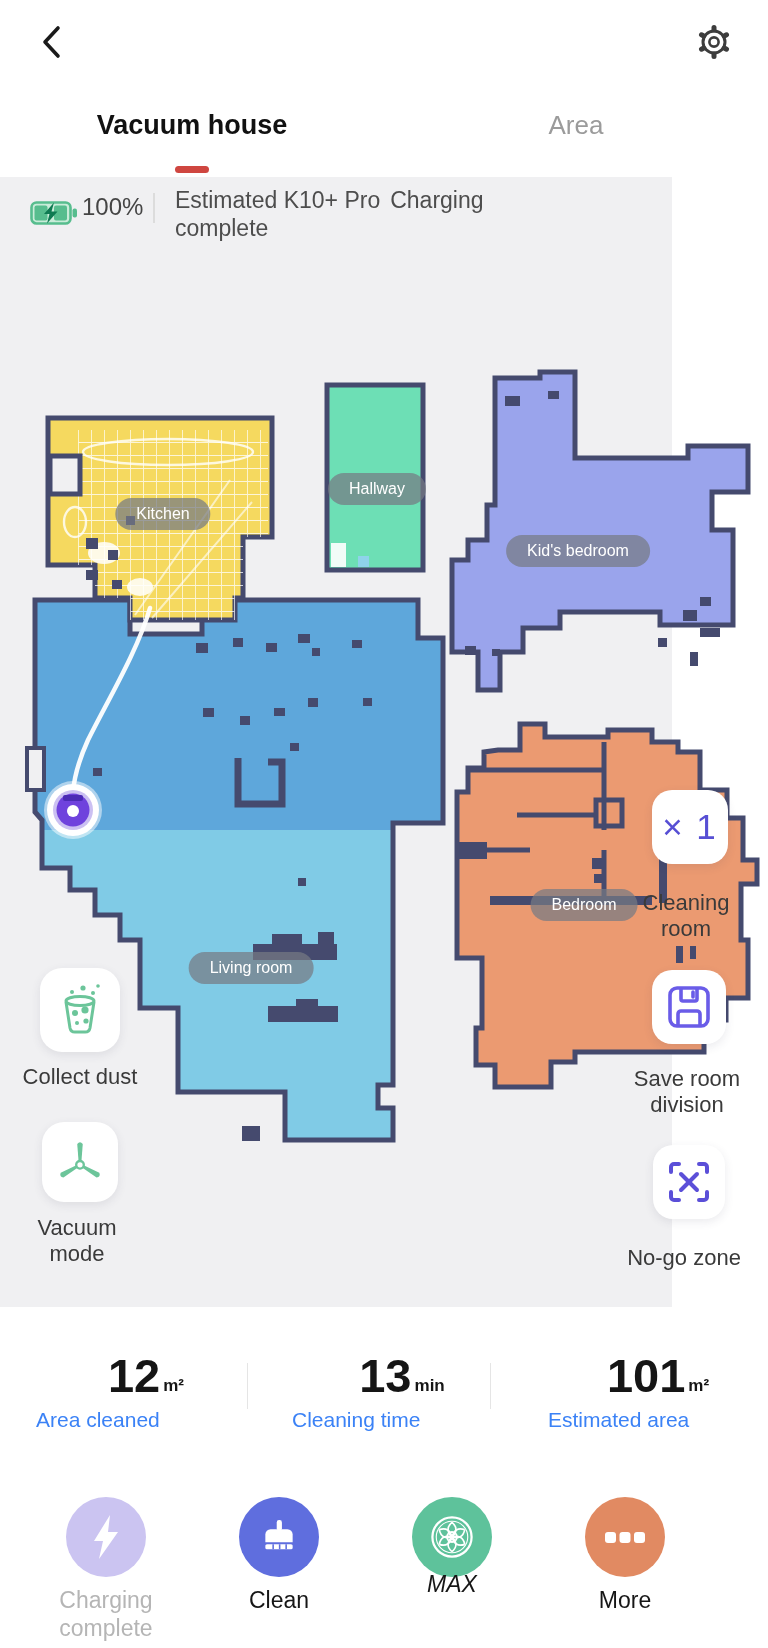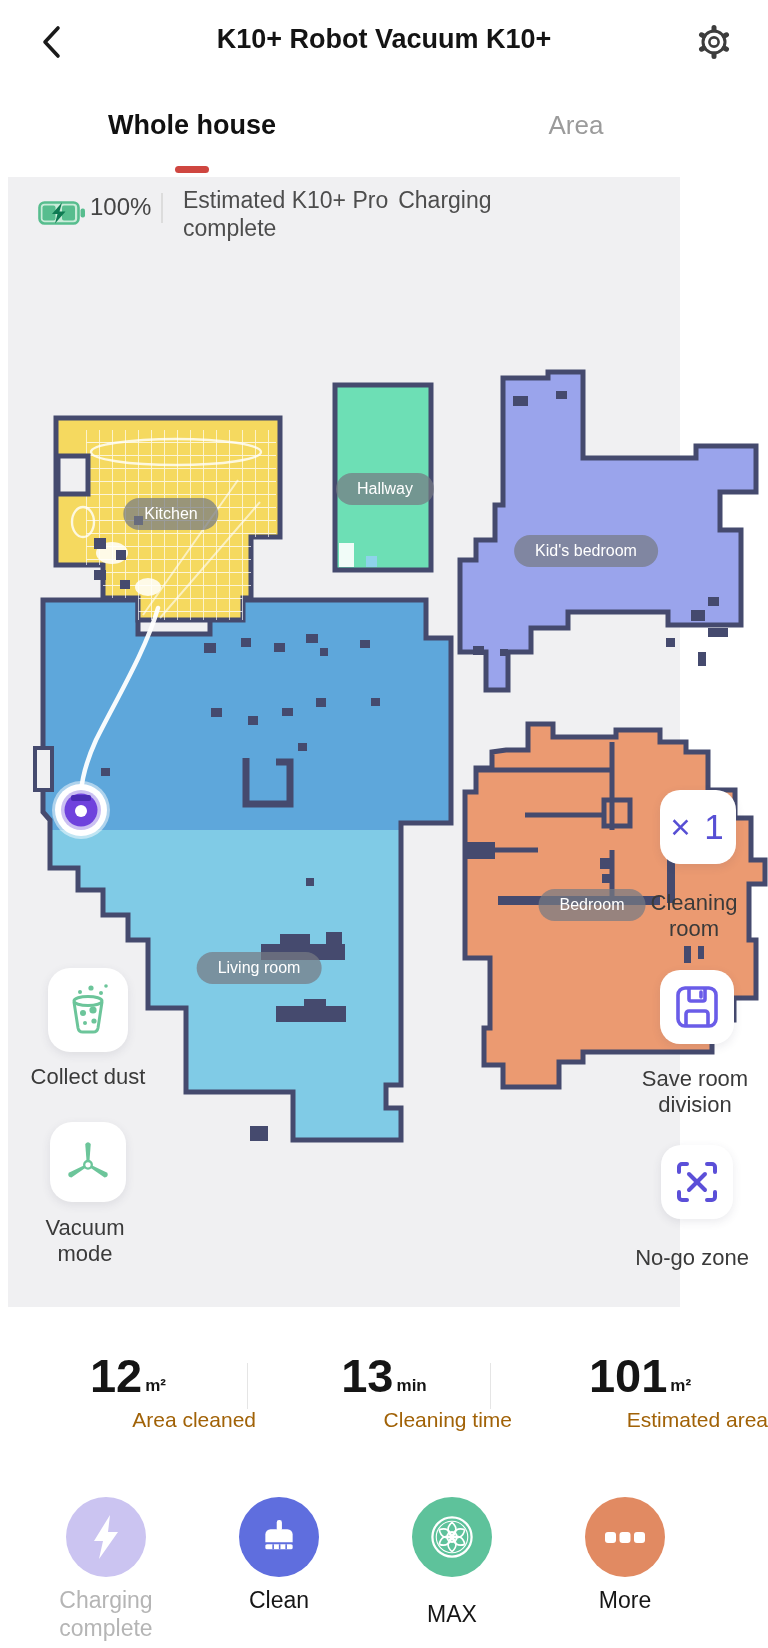--- a/index.html
+++ b/index.html
@@ -12,21 +12,21 @@
   .title{position:absolute;left:0;right:0;top:24px;text-align:center;font-size:27px;font-weight:bold;color:#141414;}
   .gear-btn{position:absolute;right:34px;top:22px;width:40px;height:40px;display:flex;align-items:center;justify-content:center;}
 
   
   .tabs{position:absolute;top:100px;left:0;width:768px;height:77px;display:flex;background:#fff;}
   .tab{flex:1;text-align:center;font-size:26px;color:#9b9b9b;padding-top:10px;position:relative;}
   .tab.active{color:#111;font-weight:bold;font-size:27px;}
   .tab.active::after{content:"";position:absolute;left:50%;transform:translateX(-50%);bottom:4px;width:34px;height:7px;border-radius:4px;background:#cf4640;}
 
   
-  .map-section{position:absolute;top:177px;left:0;width:672px;height:1130px;background:#f0f0f2;margin-left:8px;}
+  .map-section{position:absolute;top:177px;left:0;width:672px;height:1130px;background:#f0f0f2;}
   .status-row{position:absolute;top:6px;left:0;width:768px;}
   .battery-icon{position:absolute;left:30px;top:16px;}
   .battery-pct{position:absolute;left:82px;top:10px;font-size:24px;color:#454545;}
   .status-divider{position:absolute;left:153px;top:10px;width:2px;height:30px;background:#dcdcdc;}
   .status-text{position:absolute;left:175px;top:3px;width:320px;font-size:23px;line-height:1.22;color:#4d4d4d;}
   .status-text .dev{margin-right:10px;}
 
   .map-svg{position:absolute;top:163px;left:0;}
 
   
@@ -35,63 +35,62 @@
 
   
   .map-btn{position:absolute;background:#fff;border-radius:20px;box-shadow:0 3px 10px rgba(60,60,90,.10);
            display:flex;align-items:center;justify-content:center;}
   .times-value{font-size:35px;color:#574fd4;font-weight:500;letter-spacing:2px;}
   .map-label{position:absolute;text-align:center;font-size:22px;color:#3a3a3a;line-height:1.2;}
 
   
   .bottom-card{position:absolute;top:1307px;left:0;width:768px;height:341px;background:#fff;border-radius:26px 26px 0 0;}
   .stats{position:absolute;top:45px;left:0;width:768px;display:flex;}
-  .stat{flex:1;text-align:right;}
+  .stat{flex:1;text-align:left;margin-left:36px;}
   .stat-valrow{display:flex;justify-content:center;align-items:flex-end;}
   .stat-value{font-size:47px;font-weight:bold;color:#151515;line-height:1;}
   .stat-unit{font-size:17px;font-weight:bold;color:#151515;margin-left:3px;padding-bottom:3px;}
-  .stat-label{margin-top:9px;font-size:21px;color:#a16207;}
+  .stat-label{margin-top:9px;font-size:21px;color:#3b82f6;}
   .stat-div{position:absolute;top:56px;width:1px;height:46px;background:#e5e5e5;}
 
   .action{position:absolute;width:80px;height:80px;border-radius:50%;display:flex;align-items:center;justify-content:center;}
   .action-label{position:absolute;text-align:center;font-size:23px;color:#161616;line-height:1.2;}
   .action-label.disabled{color:#b5b5b5;}
 </style>
 </head>
 <body>
 
 <div class="screen">
 
   <div class="header">
     <div class="back-btn">
       <svg width="26" height="36" viewBox="0 0 26 36">
         <path d="M20,4 L7,18 L20,32" fill="none" stroke="#1a1a1a" stroke-width="3.6" stroke-linecap="round" stroke-linejoin="round"></path>
       </svg>
     </div>
-    <div class="title">K10+ Robot Vacuum K10+</div>
     <div class="gear-btn">
       <svg width="38" height="38" viewBox="0 0 38 38">
         <g stroke="#3d3d3d" fill="none">
           <circle cx="19" cy="19" r="11" stroke-width="3"></circle>
           <circle cx="19" cy="19" r="4.6" stroke-width="2.6"></circle>
           <g stroke-width="5" stroke-linecap="round">
             <line x1="19" y1="4.5" x2="19" y2="7"></line>
               <line x1="19" y1="31" x2="19" y2="33.5"></line>
             <line x1="6.5" y1="11.8" x2="8.7" y2="13"></line>
               <line x1="29.3" y1="25" x2="31.5" y2="26.2"></line>
             <line x1="6.5" y1="26.2" x2="8.7" y2="25"></line>
               <line x1="29.3" y1="13" x2="31.5" y2="11.8"></line>
           </g>
         </g>
       </svg>
     </div>
   </div>
 
   <div class="tabs">
-    <div class="tab active">Whole house</div>
+    <div class="tab active">Vacuum house</div>
     <div class="tab">Area</div>
   </div>
 
   <div class="map-section">
 
     <div class="status-row">
       <svg class="battery-icon" width="48" height="28" viewBox="0 0 48 28">
         <rect x="1.5" y="3.5" width="39" height="21" rx="5" fill="#c9ecd9" stroke="#57bd8e" stroke-width="2.6"></rect>
         <rect x="4.5" y="6.5" width="13" height="15" rx="2" fill="#57bd8e"></rect>
         <rect x="24" y="6.5" width="13" height="15" rx="2" fill="#57bd8e"></rect>
@@ -361,21 +360,21 @@
           <g transform="rotate(240,40,40)">
               <path d="M40,19 C48,26 47,33 40,40 C33,33 32,26 40,19"></path>
             </g>
           <g transform="rotate(300,40,40)">
               <path d="M40,19 C48,26 47,33 40,40 C33,33 32,26 40,19"></path>
             </g>
         </g>
         <circle cx="40" cy="40" r="7" fill="none" stroke="#fff" stroke-width="2.8"></circle>
       </svg>
     </div>
-    <div class="action-label" style="left:377px;top:294px;width:150px;">MAX</div>
+    <div class="action-label" style="left:377px;top:264px;width:150px;font-style:italic;">MAX</div>
 
     <div class="action" style="left: 585px; top: 190px; background: rgb(225, 138, 98);">
       <svg width="48" height="48" viewBox="0 0 48 48">
         <rect x="4" y="19" width="11" height="11" rx="3" fill="#fff"></rect>
         <rect x="18.5" y="19" width="11" height="11" rx="3" fill="#fff"></rect>
         <rect x="33" y="19" width="11" height="11" rx="3" fill="#fff"></rect>
       </svg>
     </div>
     <div class="action-label" style="left:550px;top:280px;width:150px;">More</div>
   </div>

